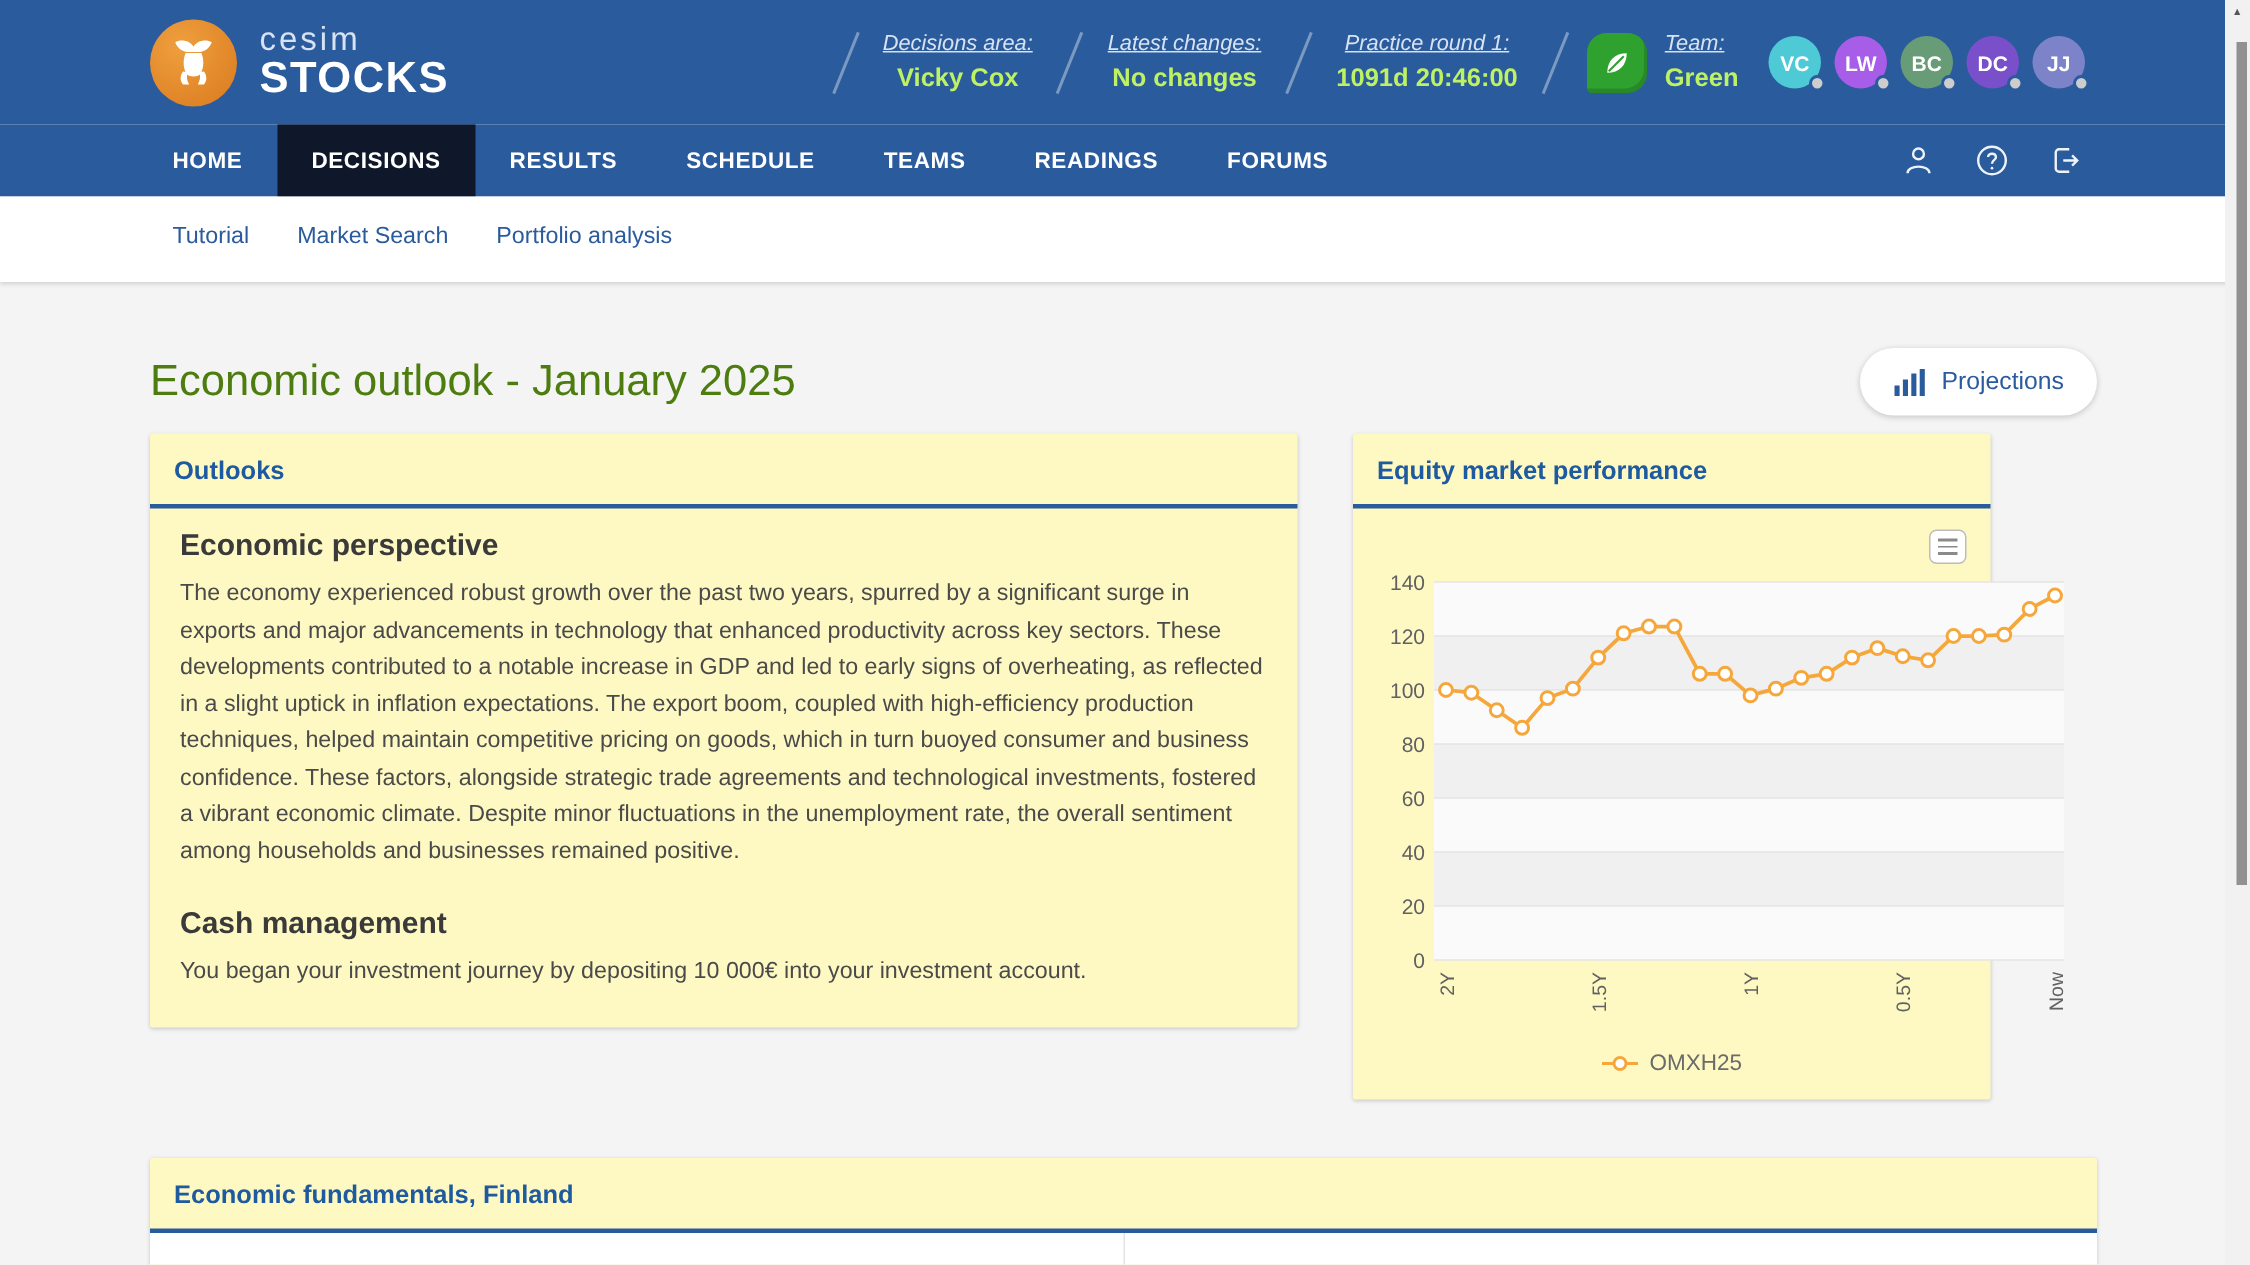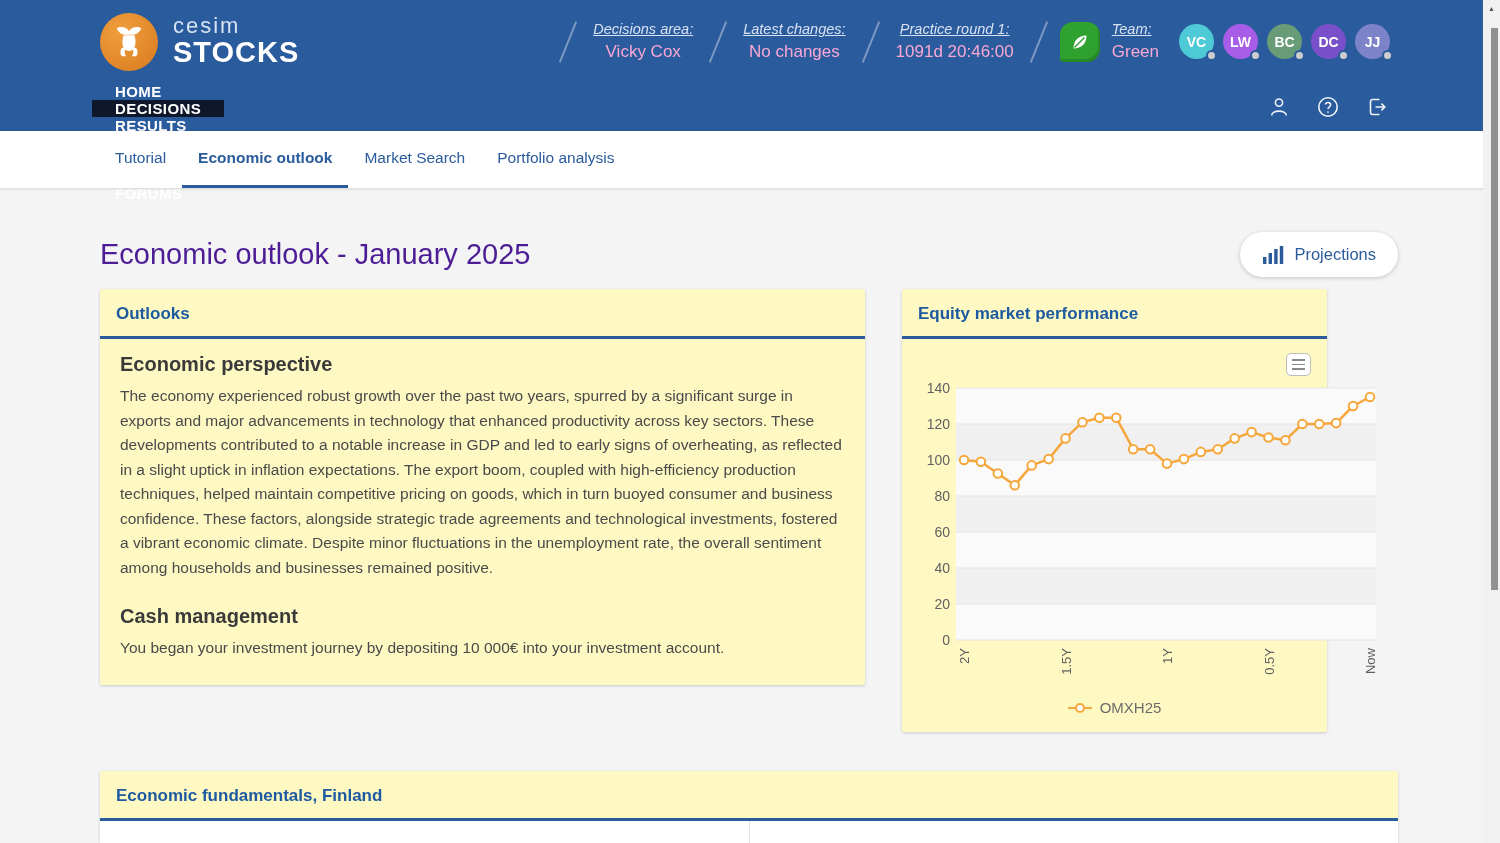--- a/index.html
+++ b/index.html
@@ -14,56 +14,56 @@
     background:radial-gradient(circle at 35% 30%, #ef9f3e, #d97a1e);
     display:flex; align-items:center; justify-content:center; flex:0 0 auto; }
   .brand-top { color:#d7e3f4; font-size:22px; letter-spacing:2px; line-height:1; }
   .brand-bottom { color:#fff; font-size:29px; font-weight:bold; letter-spacing:1px; line-height:1.05; }
   .header-right { margin-left:auto; display:flex; align-items:center; }
   .info-strip { display:flex; align-items:center; }
   .hdr-sep { width:2px; height:44px; background:rgba(255,255,255,.38); transform:rotate(22deg); }
   .info-item { text-align:center; padding:0 24px; cursor:pointer; }
   .info-label { color:#d8e2f2; font-size:14.5px; font-style:italic;
     text-decoration:underline; margin-bottom:5px; white-space:nowrap; }
-  .info-value { color:#f9a8d4; font-size:17px; font-weight:normal; white-space:nowrap; }
+  .info-value { color:#bef264; font-size:17px; font-weight:bold; white-space:nowrap; }
   .team-block { display:flex; align-items:center; gap:12px; margin:0 14px 0 20px; cursor:pointer; }
   .leaf { width:40px; height:40px; background:#2fa12f; border-radius:13px 13px 13px 3px;
     display:flex; align-items:center; justify-content:center;
     box-shadow:inset -2px -3px 0 rgba(0,0,0,.15); }
   .team-text { text-align:left; }
   .avatars { display:flex; gap:9px; margin-left:6px; }
   .avatar { width:35px; height:35px; border-radius:50%; position:relative;
     display:flex; align-items:center; justify-content:center;
     color:#fff; font-size:14px; font-weight:bold; cursor:pointer;text-align:center; }
   .status-dot { position:absolute; right:-3px; bottom:-2px; width:11px; height:11px;
     border-radius:50%; background:#cdcdcd; border:2px solid #2a5b9c; }
 
   
   .navbar { height:48px; background:#2a5b9c; display:flex; align-items:stretch;
     padding:0 110px 0 92px; }
-  .nav-items { display:flex;flex-direction:column; }
+  .nav-items { display:flex; }
   .nav-item { display:flex; align-items:center; padding:0 23px; color:#fff;
     font-size:15px; font-weight:600; letter-spacing:.4px; cursor:pointer; }
   .nav-item.active { background:#0f172a; font-weight:bold; }
   .nav-icons { margin-left:auto; display:flex; align-items:center; gap:23px; }
   .nav-icon-btn { width:26px; height:26px; cursor:pointer; display:flex;
     align-items:center; justify-content:center; }
 
   
   .subnav { height:57px; background:#fff; display:flex; padding:0 99px;
     box-shadow:0 1px 3px rgba(0,0,0,.14); position:relative; z-index:5; }
   .subnav-item { display:flex; align-items:center; padding:0 16px; color:#2a5b9c;
     font-size:15.5px; border-bottom:3px solid transparent; cursor:pointer; }
   .subnav-item.active { font-weight:bold; border-bottom-color:#2a5b9c; }
 
   
   .content { padding:0 102px 0 100px; }
   .page-head { display:flex; align-items:center; justify-content:space-between;
     margin:44px 0 12px; }
-  .page-title { font-size:29px; font-weight:400; color:#4c1d95; }
+  .page-title { font-size:29px; font-weight:400; color:#4d7c0f; }
   .projections-btn { height:45px; border:none; border-radius:23px; background:#fff;
     box-shadow:0 1px 4px rgba(0,0,0,.2); display:flex; align-items:center; gap:10px;
     padding:0 22px; color:#2a5b9c; font-size:16.5px; cursor:pointer;
     font-family:"Liberation Sans", sans-serif; }
 
   .cards-row { display:flex; gap:37px; align-items:flex-start; }
   .card { background:#fef9c3; border-radius:2px; box-shadow:0 1px 3px rgba(0,0,0,.18); }
   .card-header { padding:15px 16px 12px; font-size:17px; font-weight:bold;
     color:#1e5aa0; border-bottom:3px solid #2a5b9c; }
 
@@ -204,21 +204,20 @@
         <path d="M14.5 4.5 H7.7 C6.5 4.5 5.5 5.5 5.5 6.7 V17.3 C5.5 18.5 6.5 19.5 7.7 19.5 H14.5"></path>
         <path d="M10.5 12 H19.6 M16.4 8.6 L19.8 12 L16.4 15.4"></path>
       </svg>
     </div>
   </div>
 </div>
 
 <div class="subnav">
   <div style="display:flex">
       <div class="subnav-item">Tutorial</div>
-      <div class="subnav-item active">Economic outlook</div>
       <div class="subnav-item">Market Search</div>
       <div class="subnav-item">Portfolio analysis</div>
     </div>
 </div>
 
 <div class="content">
 
   <div class="page-head">
     <h1 class="page-title">Economic outlook - January 2025</h1>
     <button class="projections-btn">

